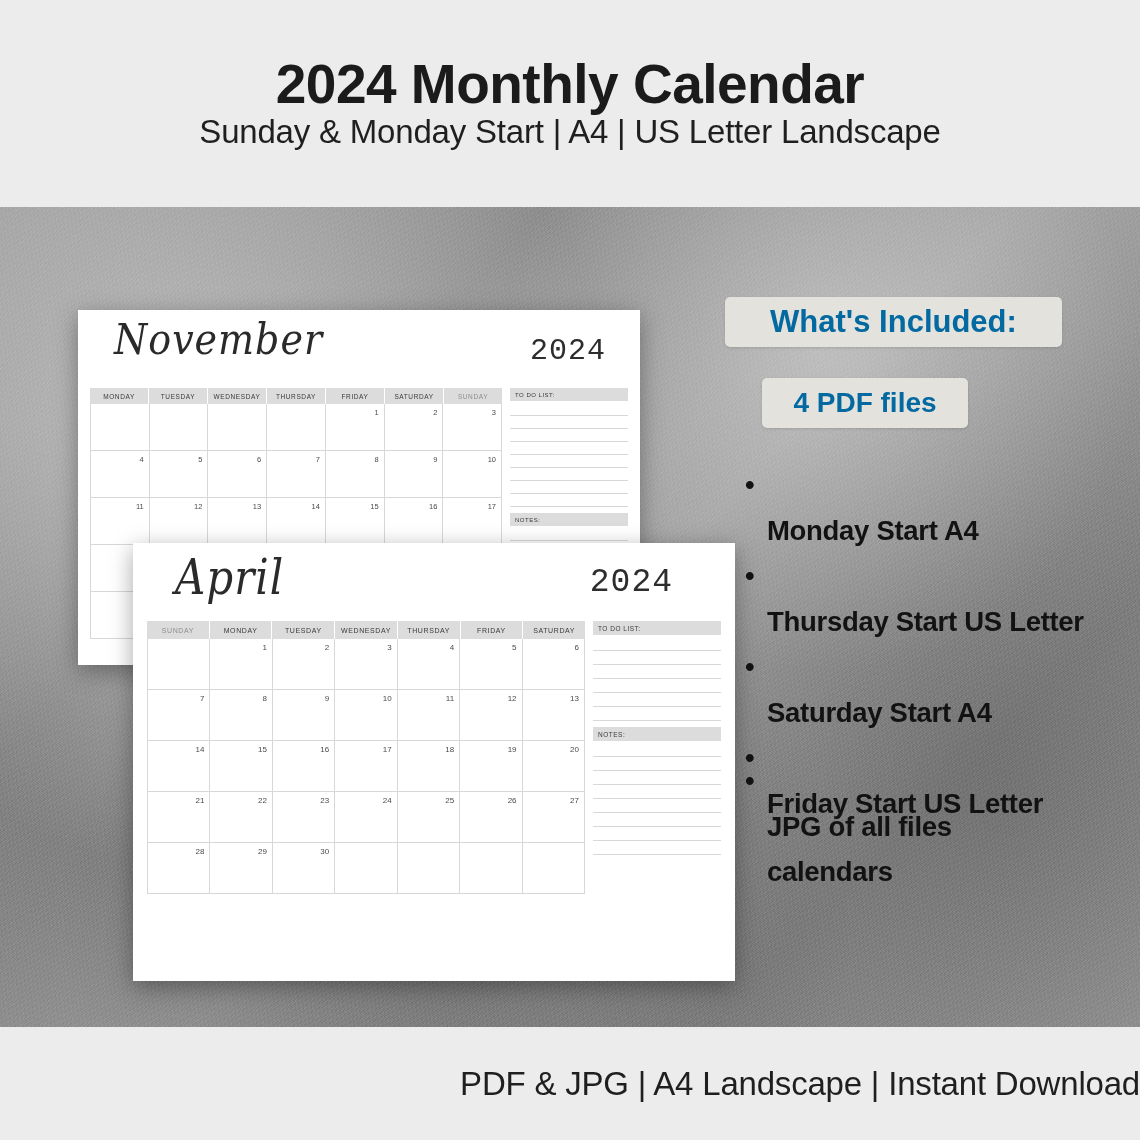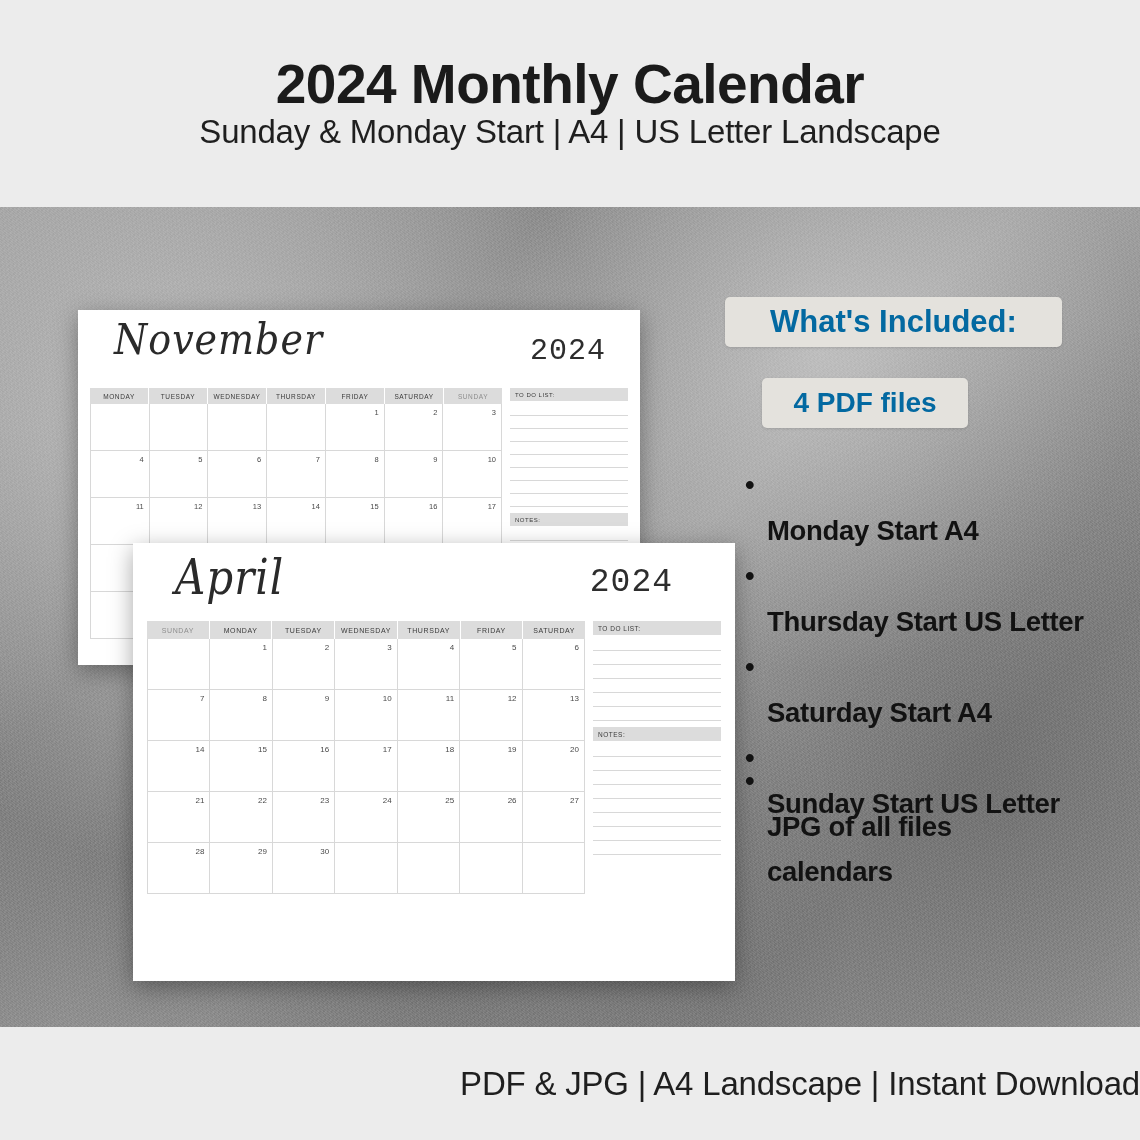--- a/index.html
+++ b/index.html
@@ -500,21 +500,21 @@
     <div class="bullet">
       <span class="dot">•</span>
       <span class="txt">Thursday Start US Letter</span>
     </div>
     <div class="bullet">
       <span class="dot">•</span>
       <span class="txt">Saturday Start A4</span>
     </div>
     <div class="bullet">
       <span class="dot">•</span>
-      <span class="txt">Sunday Start US Letter</span>
+      <span class="txt">Friday Start US Letter</span>
     </div>
   </div>
 
 
   <div class="bullets" id="bullets-zip">
     <div class="bullet">
       <span class="dot">•</span>
       <span class="txt">JPG of all files calendars</span>
     </div>
   </div>

